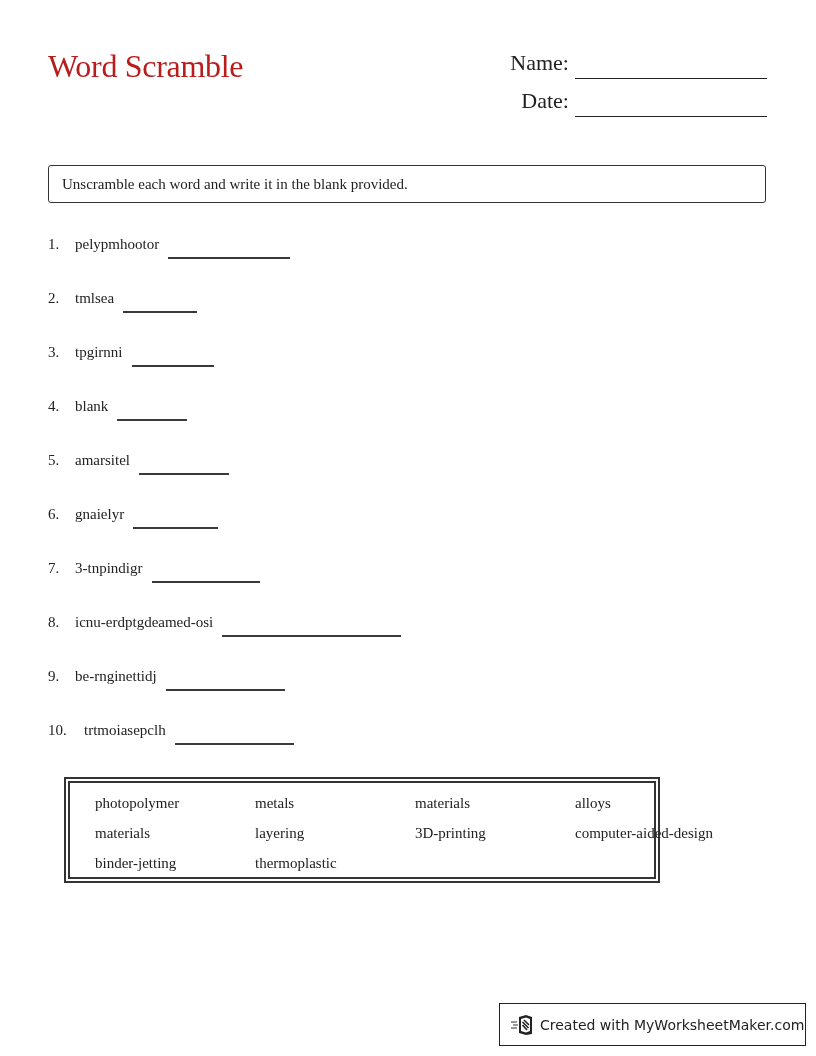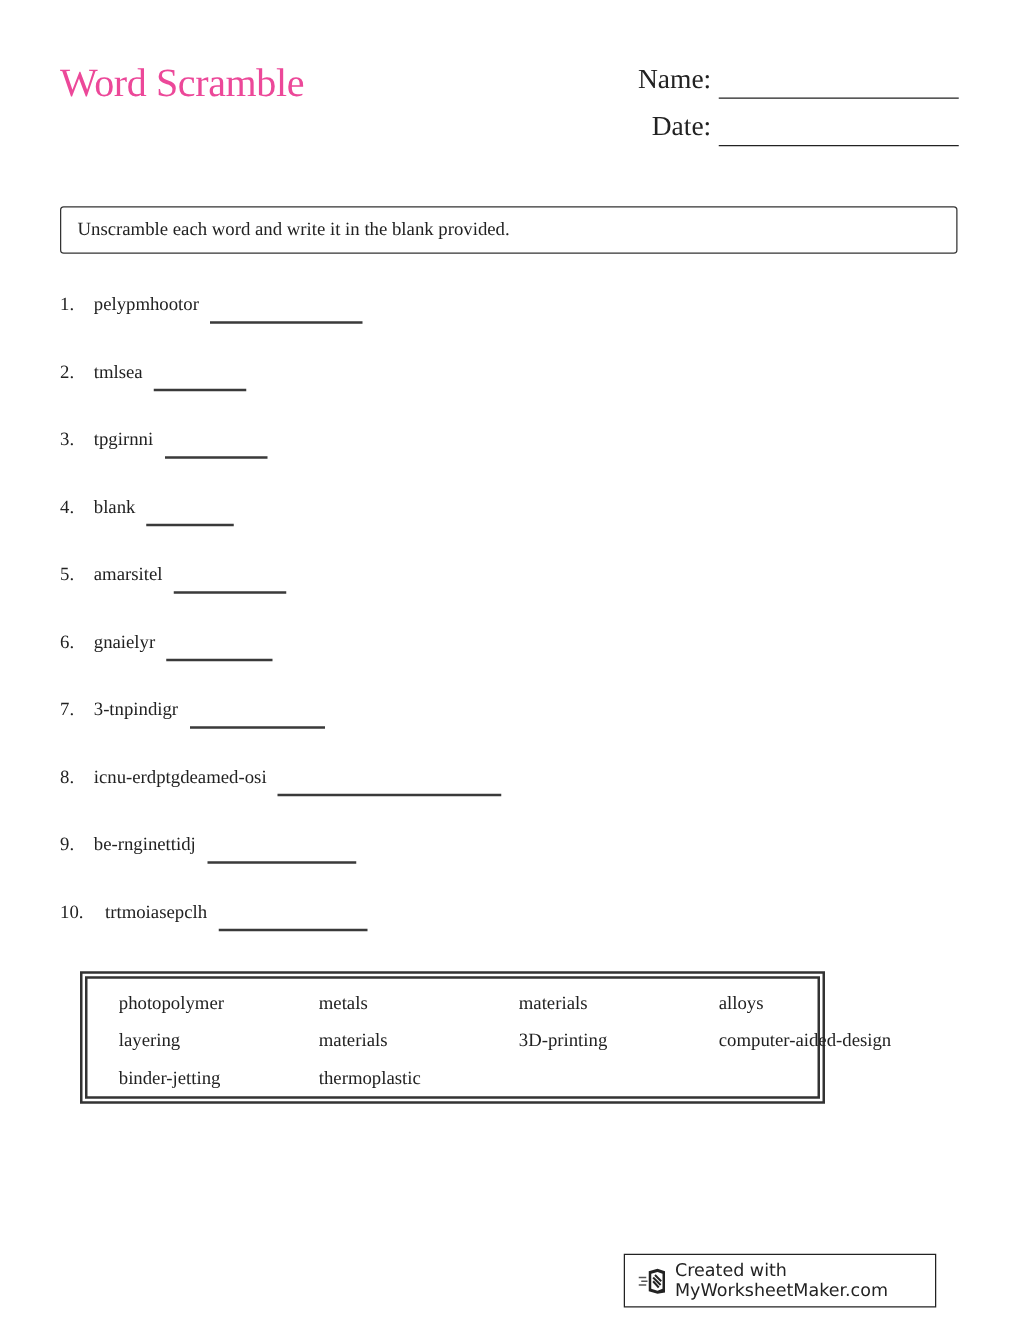--- a/index.html
+++ b/index.html
@@ -15,21 +15,21 @@
       font-family: "Liberation Serif", "DejaVu Serif", serif;
       color: #222222;
     }
     .title {
       position: absolute;
       left: 48px;
       top: 48px;
       font-size: 32px;
       font-weight: normal;
       margin: 0;
-      color: #ec4899;
+      color: #b91c1c;
       letter-spacing: -0.3px;
     }
     .field-row {
       position: absolute;
       display: flex;
       align-items: flex-end;
       font-size: 22px;
       color: #222;
     }
     .field-row .label {
@@ -120,21 +120,21 @@
       grid-template-columns: 160px 160px 160px 170px;
       grid-auto-rows: 30px;
       font-size: 15px;
       color: #222;
     }
 
     .footer-badge {
       position: absolute;
       left: 499px;
       top: 1003px;
-      width: 250px;
+      width: 307px;
       height: 43px;
       border: 1px solid #222;
       box-sizing: border-box;
       display: flex;
       align-items: center;
       padding-left: 10px;
       font-family: "DejaVu Sans", "Liberation Sans", sans-serif;
       font-size: 14px;
       color: #222;
     }
@@ -217,22 +217,22 @@
   </div>
 </div>
 
 <div class="word-bank">
   <div class="word-bank-inner">
     <div class="bank-grid">
       <span>photopolymer</span>
       <span>metals</span>
       <span>materials</span>
       <span>alloys</span>
+      <span>materials</span>
       <span>layering</span>
-      <span>materials</span>
       <span>3D-printing</span>
       <span>computer-aided-design</span>
       <span>binder-jetting</span>
       <span>thermoplastic</span>
     </div>
   </div>
 </div>
 
 <div class="footer-badge">
   <span class="logo">

